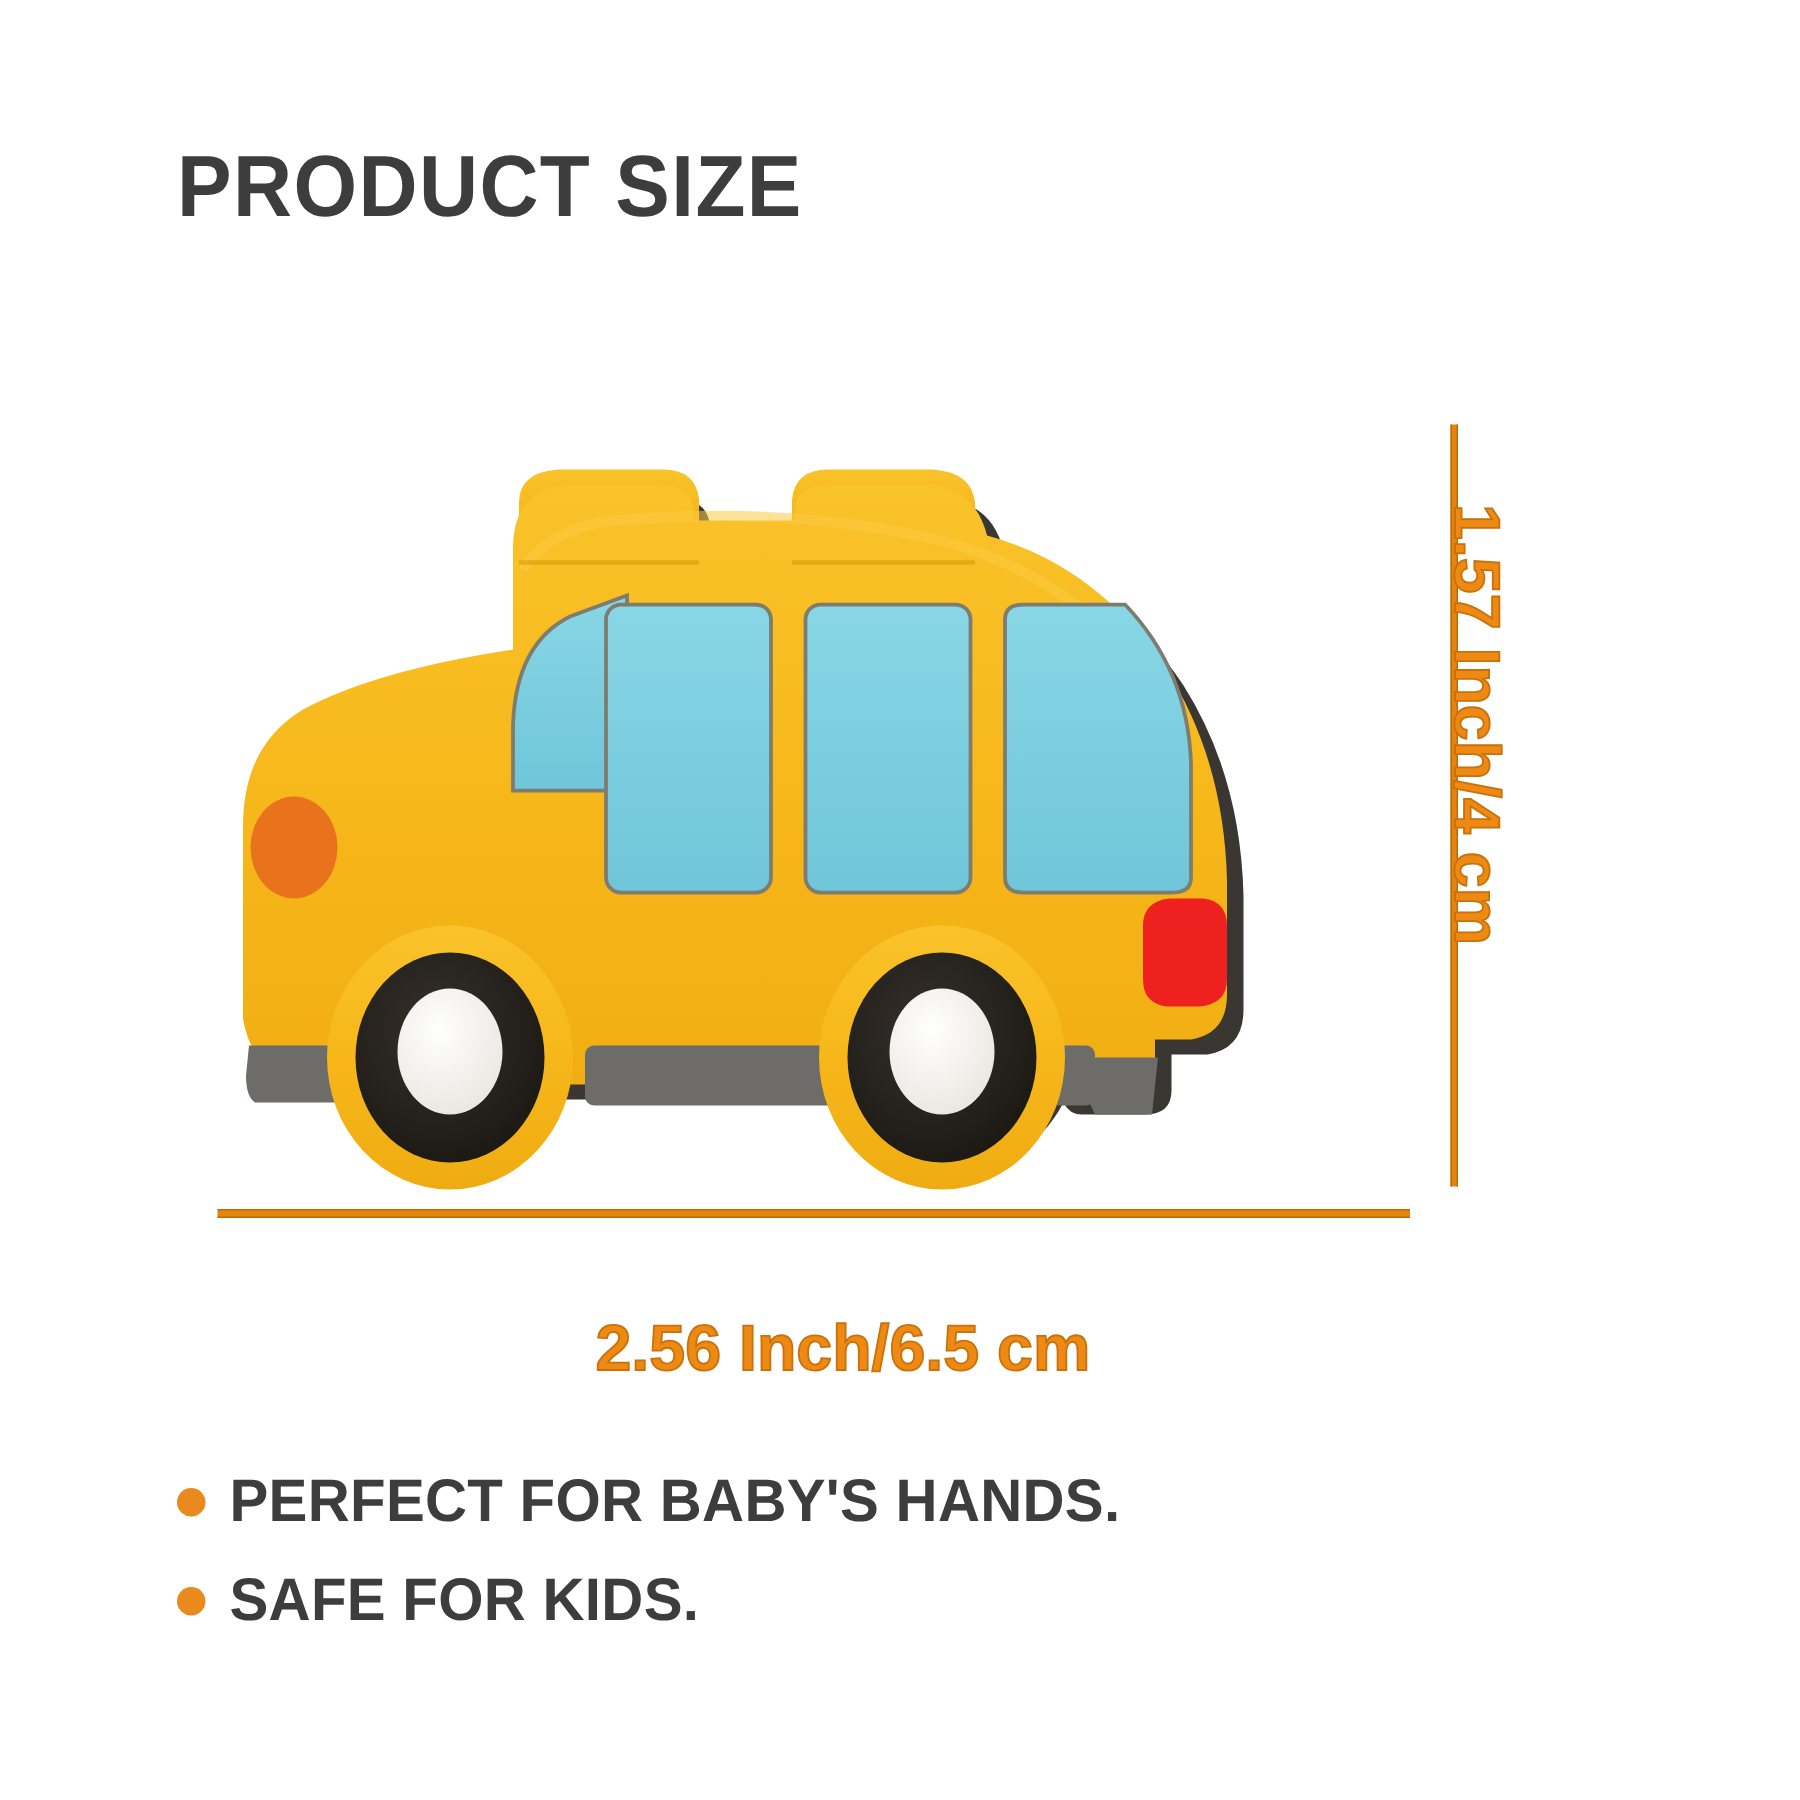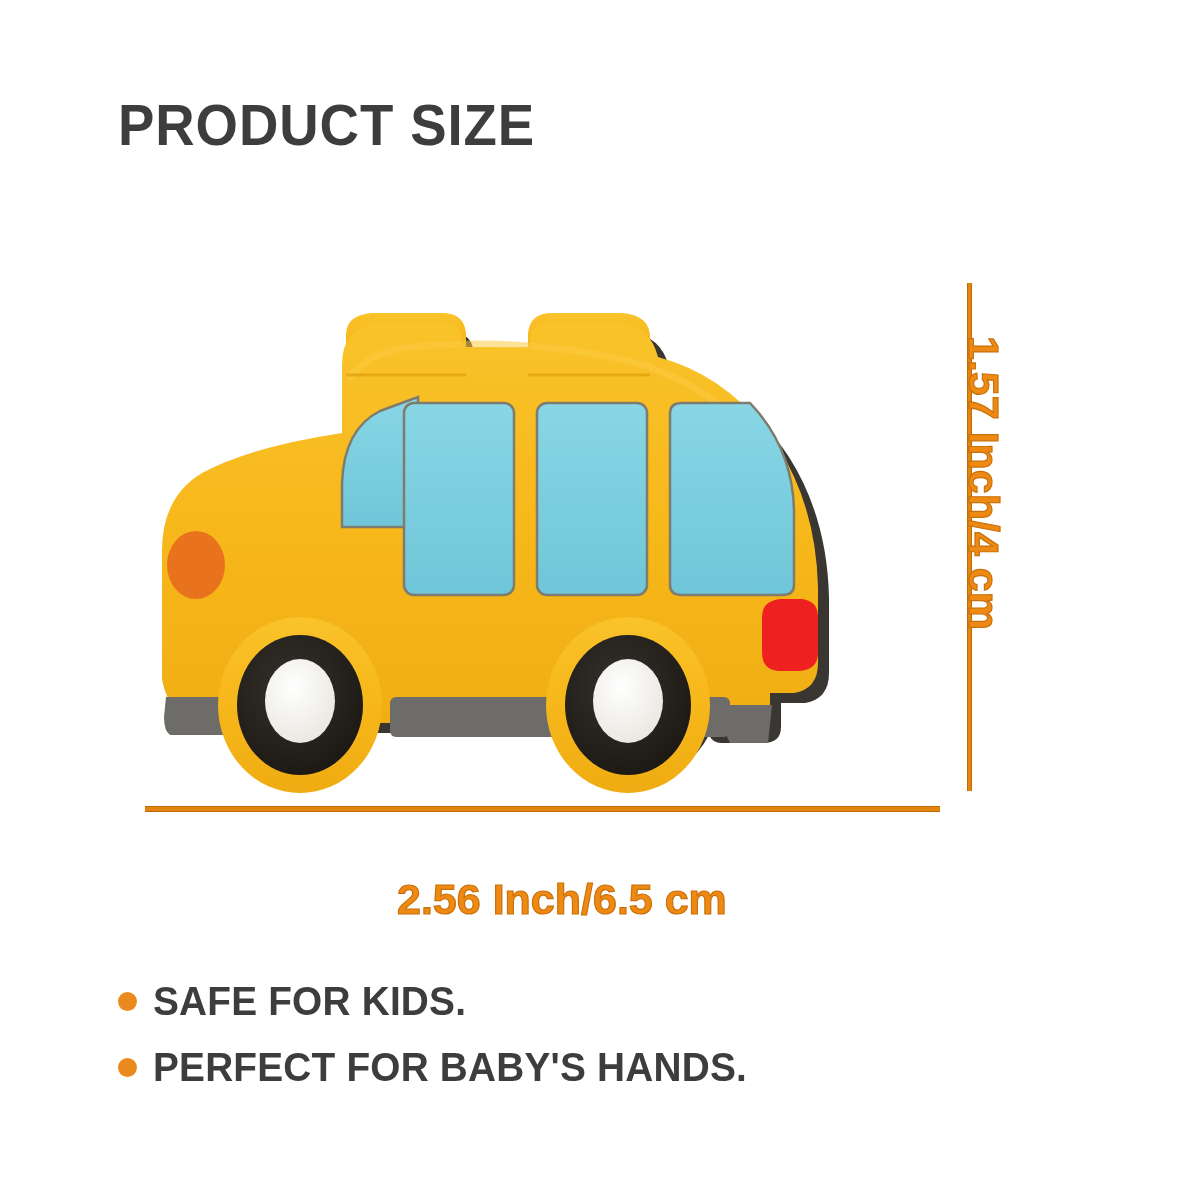--- a/index.html
+++ b/index.html
@@ -233,19 +233,19 @@
 
 <div class="dim-line-horizontal"></div>
 
 <div class="dim-label dim-label-vertical">1.57 Inch/4 cm</div>
 
 <div class="dim-label dim-label-horizontal">2.56 Inch/6.5 cm</div>
 
 <div class="feature-list">
   <div class="feature-item">
     <span class="feature-bullet"></span>
-    <span class="feature-text">SAFE FOR KIDS.</span>
+    <span class="feature-text">PERFECT FOR BABY'S HANDS.</span>
   </div>
   <div class="feature-item">
     <span class="feature-bullet"></span>
-    <span class="feature-text">PERFECT FOR BABY'S HANDS.</span>
+    <span class="feature-text">SAFE FOR KIDS.</span>
   </div>
 </div>
 
 </body></html>

